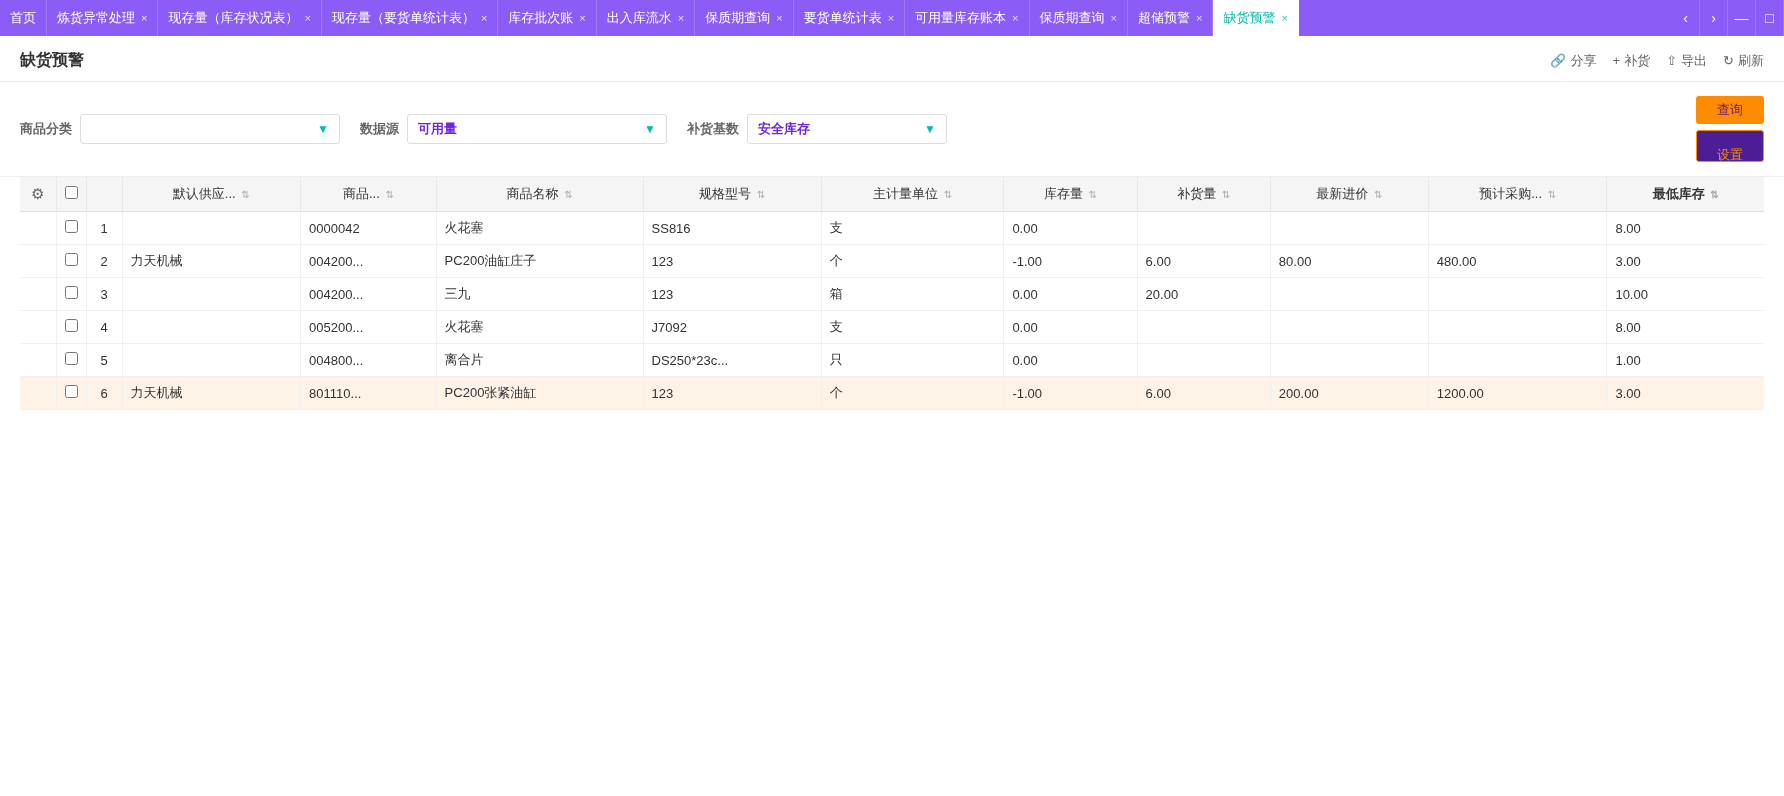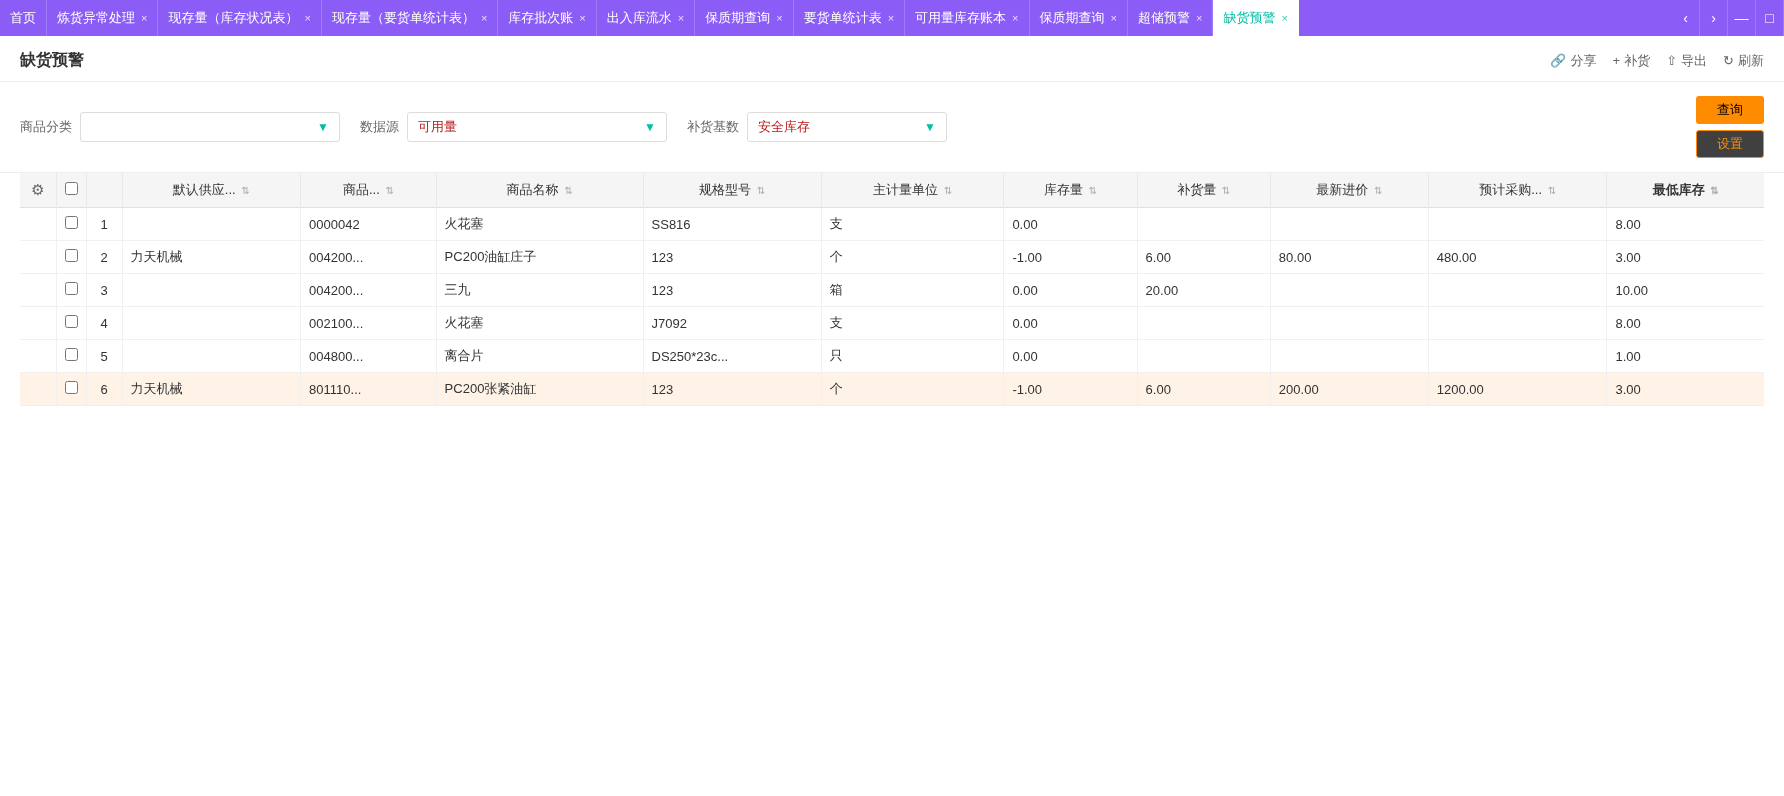--- a/index.html
+++ b/index.html
@@ -93,20 +93,21 @@
       align-items: center;
       padding: 14px 20px;
       gap: 20px;
       border-bottom: 1px solid #eee;
       background: #fff;
     }
     .filter-group {
       display: flex;
       align-items: center;
       gap: 8px;
+      font-weight: bold;
     }
     .filter-label {
       color: #666;
       white-space: nowrap;
     }
     .filter-select {
       display: flex;
       align-items: center;
       border: 1px solid #ddd;
       border-radius: 3px;
@@ -116,45 +117,45 @@
       cursor: pointer;
       position: relative;
       height: 30px;
     }
     .filter-select .select-arrow {
       margin-left: auto;
       color: #00bfa5;
       font-size: 12px;
     }
     .filter-select-value {
-      color: #b91c1c;
+      color: #6d28d9;
       flex: 1;
     }
     .action-buttons {
       margin-left: auto;
       display: flex;
       flex-direction: column;
       gap: 6px;
     }
     .btn-query {
       background: #ff8c00;
-      color: #000000;
+      color: #701a75;
       border: none;
       border-radius: 3px;
       padding: 5px 20px;
       cursor: pointer;
       font-size: 13px;
       height: 28px;
     }
     .btn-settings {
-      background: #404040;
+      background: #4c1d95;
       color: #ff8c00;
       border: 1px solid #ff8c00;
       border-radius: 3px;
-      padding: 4px 20px;
+      padding: 15px 20px;
       cursor: pointer;
       font-size: 13px;
       height: 28px;
     }
 
     
     .table-container {
       padding: 0 20px;
     }
     table {
@@ -431,21 +432,21 @@
     <td></td>
     <td>10.00</td>
   </tr>
           <tr>
     <td class="gear-cell"></td>
     <td class="checkbox-cell">
       <input type="checkbox" style="">
     </td>
     <td class="num-cell">4</td>
     <td></td>
-    <td>002100...</td>
+    <td>005200...</td>
     <td>火花塞</td>
     <td>J7092</td>
     <td>支</td>
     <td>0.00</td>
     <td></td>
     <td></td>
     <td></td>
     <td>8.00</td>
   </tr>
           <tr>

